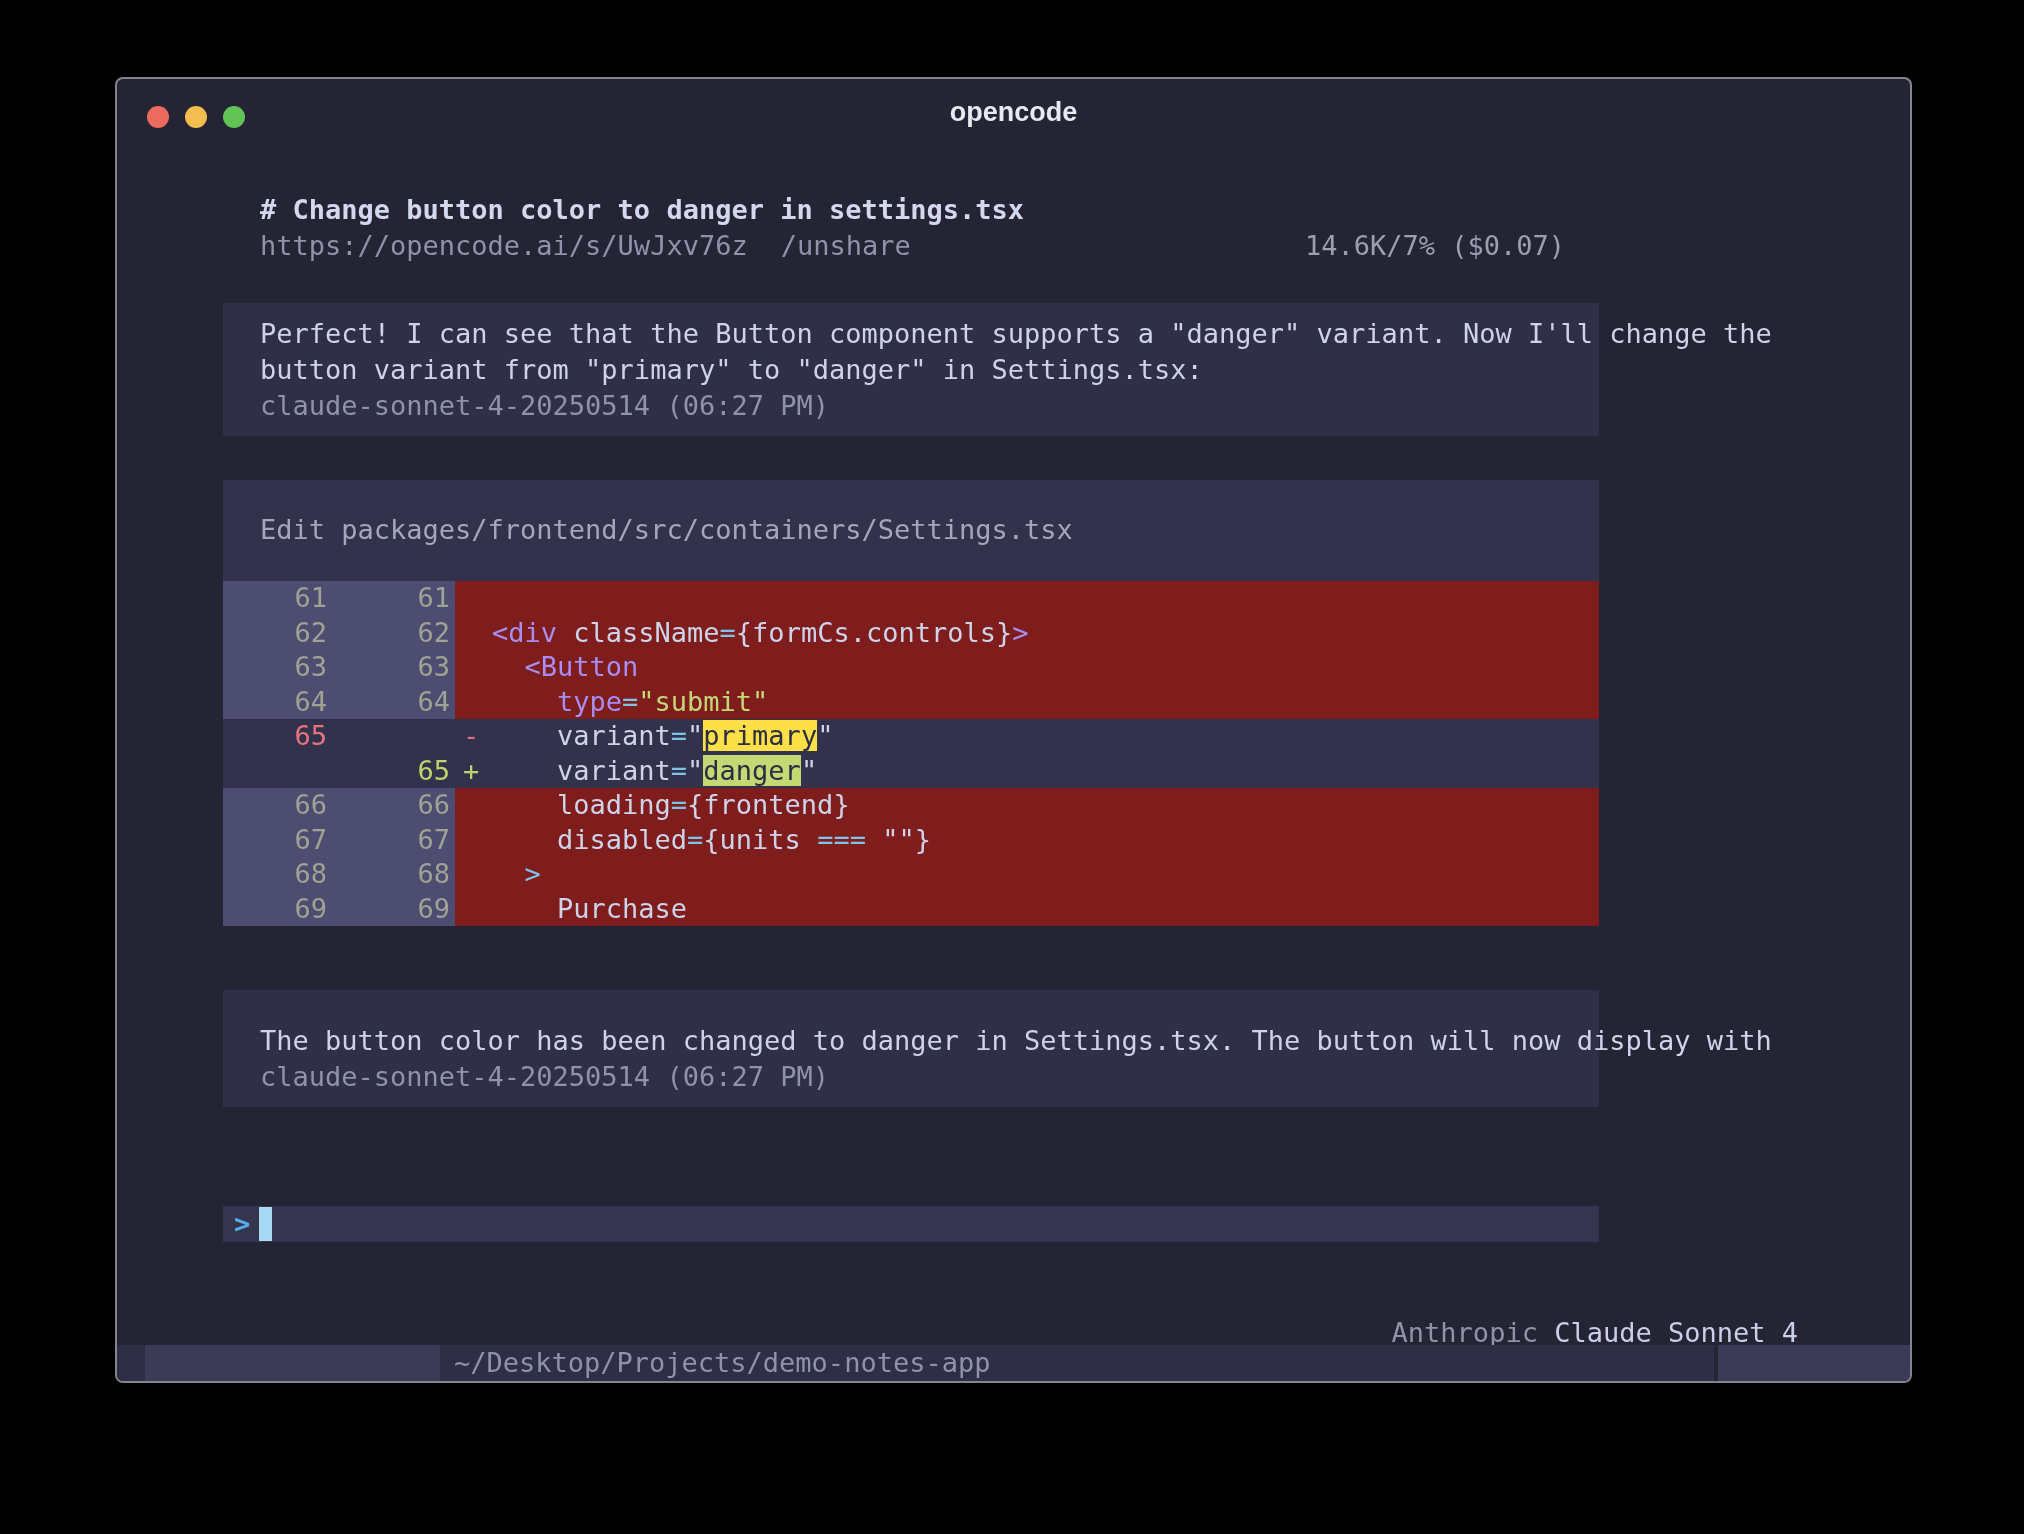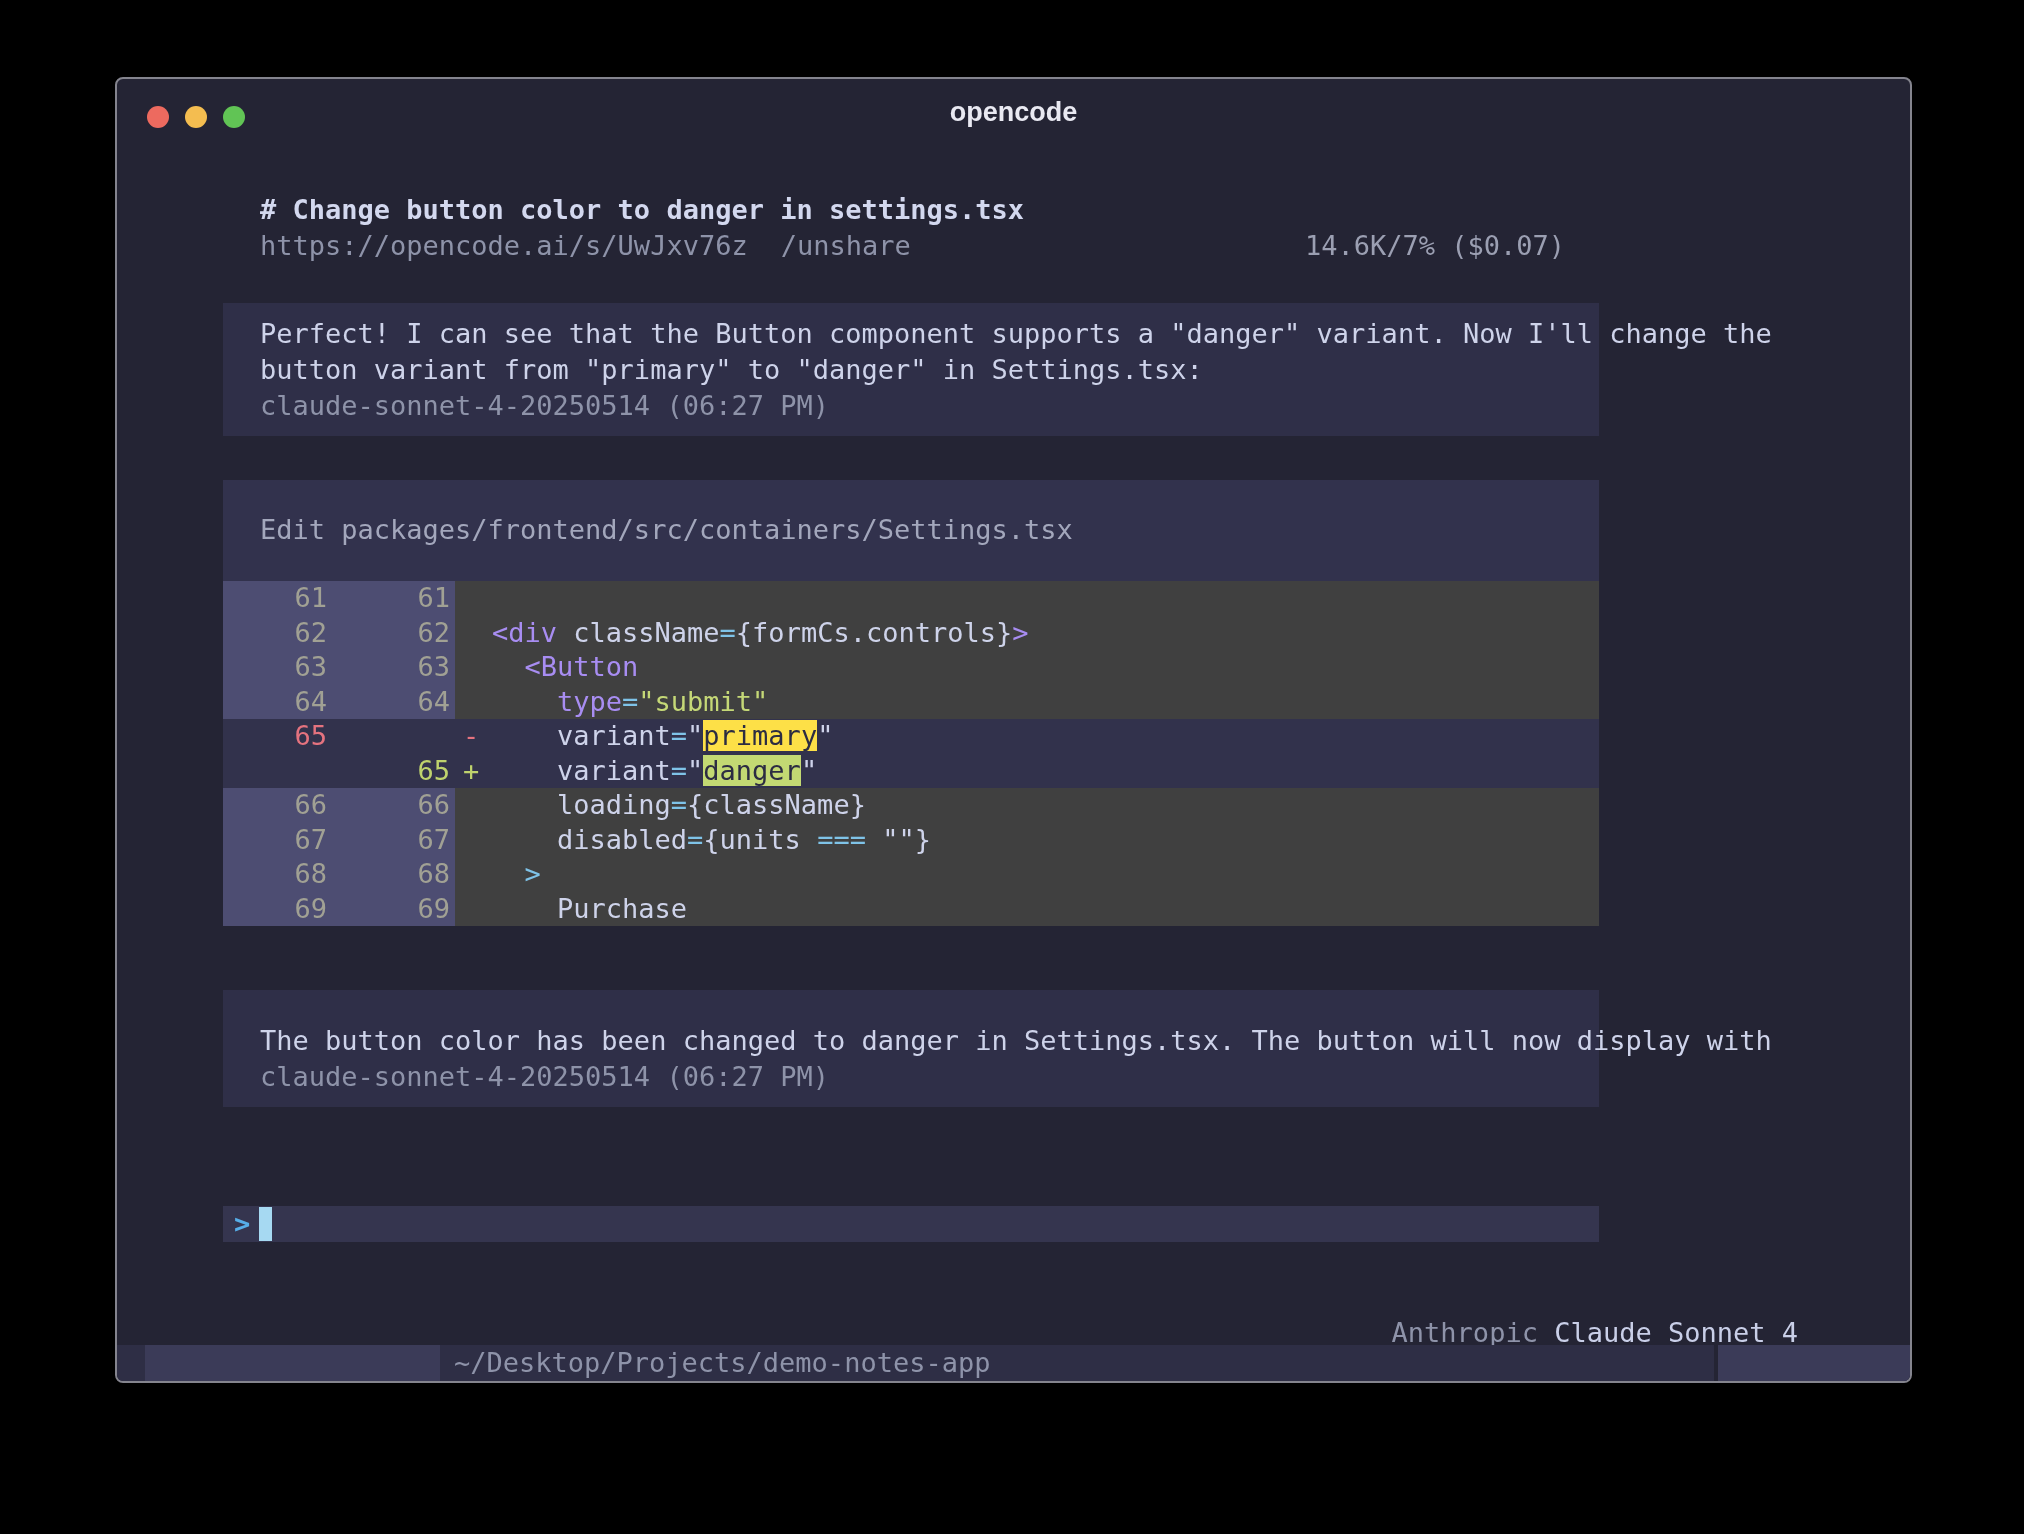--- a/index.html
+++ b/index.html
@@ -48,21 +48,21 @@
   .msg-line{white-space:pre;color:#ced3ea;}
   .msg-meta{color:#8e93a9;white-space:pre;}
 
   
   .edit{top:401px;height:446px;}
   .edit .bcontent{background:#2a2a40;display:flex;flex-direction:column;}
   .edit-header{height:101px;flex:0 0 101px;background:#32324d;box-sizing:border-box;
                padding:32px 0 0 37px;color:#a3a7bc;white-space:pre;}
   .drows{flex:1 1 auto;}
   .drow{display:flex;height:34.5px;line-height:34.5px;white-space:pre;}
-  .drow.ctx{background:#404040;}
+  .drow.ctx{background:#7f1d1d;}
   .drow.del,.drow.add{background:#32324c;}
   .gutter{display:flex;width:232px;flex:0 0 232px;}
   .drow.ctx .gutter{background:#4d4d72;}
   .g-old{width:104px;flex:0 0 104px;text-align:right;color:#a1a194;}
   .g-new{width:128px;flex:0 0 128px;text-align:right;color:#a1a194;
          box-sizing:border-box;padding-right:5px;}
   .marker{width:37px;flex:0 0 37px;box-sizing:border-box;padding-left:8px;}
   .code{flex:1 1 auto;min-width:0;}
   .num-del{color:#e5737f;}
   .num-add{color:#bfd36d;}
@@ -137,21 +137,21 @@
     <div class="bar bar-dim"></div>
     <div class="bcontent">
       <div class="edit-header">Edit packages/frontend/src/containers/Settings.tsx</div>
       <div class="drows">
           <div class="drow ctx"><span class="gutter"><span class="g-old">61</span><span class="g-new">61</span></span><span class="marker "></span><span class="code"></span></div>
           <div class="drow ctx"><span class="gutter"><span class="g-old">62</span><span class="g-new">62</span></span><span class="marker "></span><span class="code"><span class="sp">&lt;div</span><span class="st"> className</span><span class="sc">=</span><span class="st">{formCs.controls}</span><span class="sp">&gt;</span></span></div>
           <div class="drow ctx"><span class="gutter"><span class="g-old">63</span><span class="g-new">63</span></span><span class="marker "></span><span class="code"><span class="sp">  &lt;Button</span></span></div>
           <div class="drow ctx"><span class="gutter"><span class="g-old">64</span><span class="g-new">64</span></span><span class="marker "></span><span class="code"><span class="sp">    type</span><span class="sc">=</span><span class="sg">"submit"</span></span></div>
           <div class="drow del"><span class="gutter"><span class="g-old num-del">65</span><span class="g-new"></span></span><span class="marker num-del">-</span><span class="code"><span class="st">    variant</span><span class="sc">=</span><span class="st">"</span><span class="hr">primary</span><span class="st">"</span></span></div>
           <div class="drow add"><span class="gutter"><span class="g-old"></span><span class="g-new num-add">65</span></span><span class="marker num-add">+</span><span class="code"><span class="st">    variant</span><span class="sc">=</span><span class="st">"</span><span class="hg">danger</span><span class="st">"</span></span></div>
-          <div class="drow ctx"><span class="gutter"><span class="g-old">66</span><span class="g-new">66</span></span><span class="marker "></span><span class="code"><span class="st">    loading</span><span class="sc">=</span><span class="st">{className}</span></span></div>
+          <div class="drow ctx"><span class="gutter"><span class="g-old">66</span><span class="g-new">66</span></span><span class="marker "></span><span class="code"><span class="st">    loading</span><span class="sc">=</span><span class="st">{frontend}</span></span></div>
           <div class="drow ctx"><span class="gutter"><span class="g-old">67</span><span class="g-new">67</span></span><span class="marker "></span><span class="code"><span class="st">    disabled</span><span class="sc">=</span><span class="st">{units </span><span class="sc">===</span><span class="st"> ""}</span></span></div>
           <div class="drow ctx"><span class="gutter"><span class="g-old">68</span><span class="g-new">68</span></span><span class="marker "></span><span class="code"><span class="sc">  &gt;</span></span></div>
           <div class="drow ctx"><span class="gutter"><span class="g-old">69</span><span class="g-new">69</span></span><span class="marker "></span><span class="code"><span class="st">    Purchase</span></span></div>
         </div>
     </div>
     <div class="bar bar-dim"></div>
   </div>
 
   <div class="block msg msg2">
     <div class="bar bar-cyan"></div>

